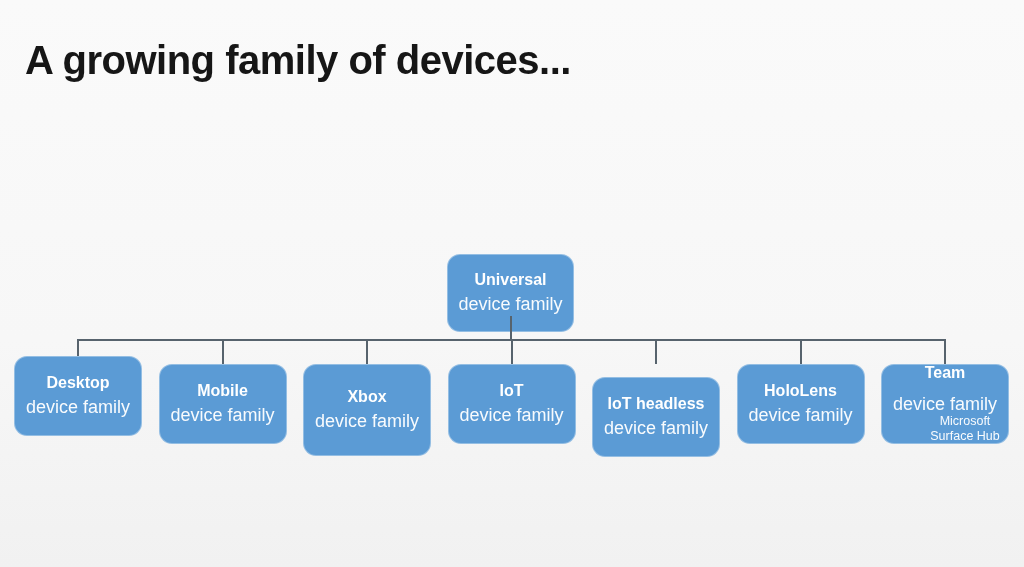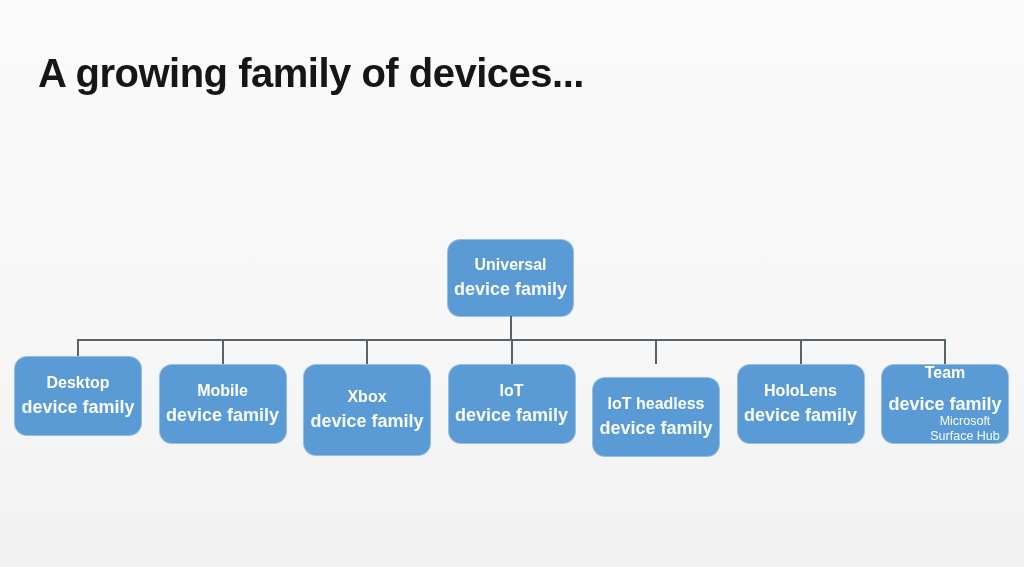--- a/index.html
+++ b/index.html
@@ -10,21 +10,21 @@
   }
   .slide {
     position: relative;
     width: 1024px; height: 567px;
     background: linear-gradient(180deg, #fafafa 0%, #f7f7f7 60%, #f1f1f1 100%);
     overflow: hidden;
   }
   .title {
     position: absolute;
     left: 25px; top: 38px;
-    margin: 13px;
+    margin: 0;
     font-size: 40px;
     font-weight: 700;
     letter-spacing: -0.5px;
     color: #161616;
   }
   .node {
     position: absolute;
     background: var(--node-color, #5b9bd5);
     border: 1px solid rgba(255,255,255,0.35);
     border-radius: 13px;
@@ -37,21 +37,21 @@
     box-sizing: border-box;
     line-height: 1.25;
   }
   .node-title {
     font-size: 16px;
     font-weight: 700;
     margin-bottom: 3px;
   }
   .node-subtitle {
     font-size: 18px;
-    font-weight: 700;
+    font-weight: 400;
     opacity: 0.96;
     text-align: center;
   }
   .node-note {
     font-size: 12.5px;
     font-weight: 400;
     margin-top: -1px;
     opacity: 0.96;
     padding-left: 40px;
   }
@@ -60,21 +60,21 @@
     background: var(--connector-color, #57636d);
   }
 </style>
 </head>
 <body>
 
 <div class="slide" style="--node-color: #5b9bd5; --node-text-color: #ffffff; --connector-color: #57636d;">
   <h1 class="title">A growing family of devices...</h1>
 
   <div>
-    <div class="node" id="root-node" style="left:447px; top:239px; width:127px; height:78px;">
+    <div class="node" id="root-node" style="left:447px; top:254px; width:127px; height:78px;">
       <div class="node-title">Universal</div>
       <div class="node-subtitle">device family</div>
     </div>
     <div id="connectors">
         <div class="connector" style="left: 509.5px; top: 316px; width: 2px; height: 25px;"></div>
         <div class="connector" style="left: 77px; top: 339px; width: 869px; height: 2px;"></div>
         <div class="connector" style="left: 77px; top: 339px; width: 2px; height: 25px;"></div>
         <div class="connector" style="left: 221.5px; top: 339px; width: 2px; height: 25px;"></div>
         <div class="connector" style="left: 366px; top: 339px; width: 2px; height: 25px;"></div>
         <div class="connector" style="left: 510.5px; top: 339px; width: 2px; height: 25px;"></div>

